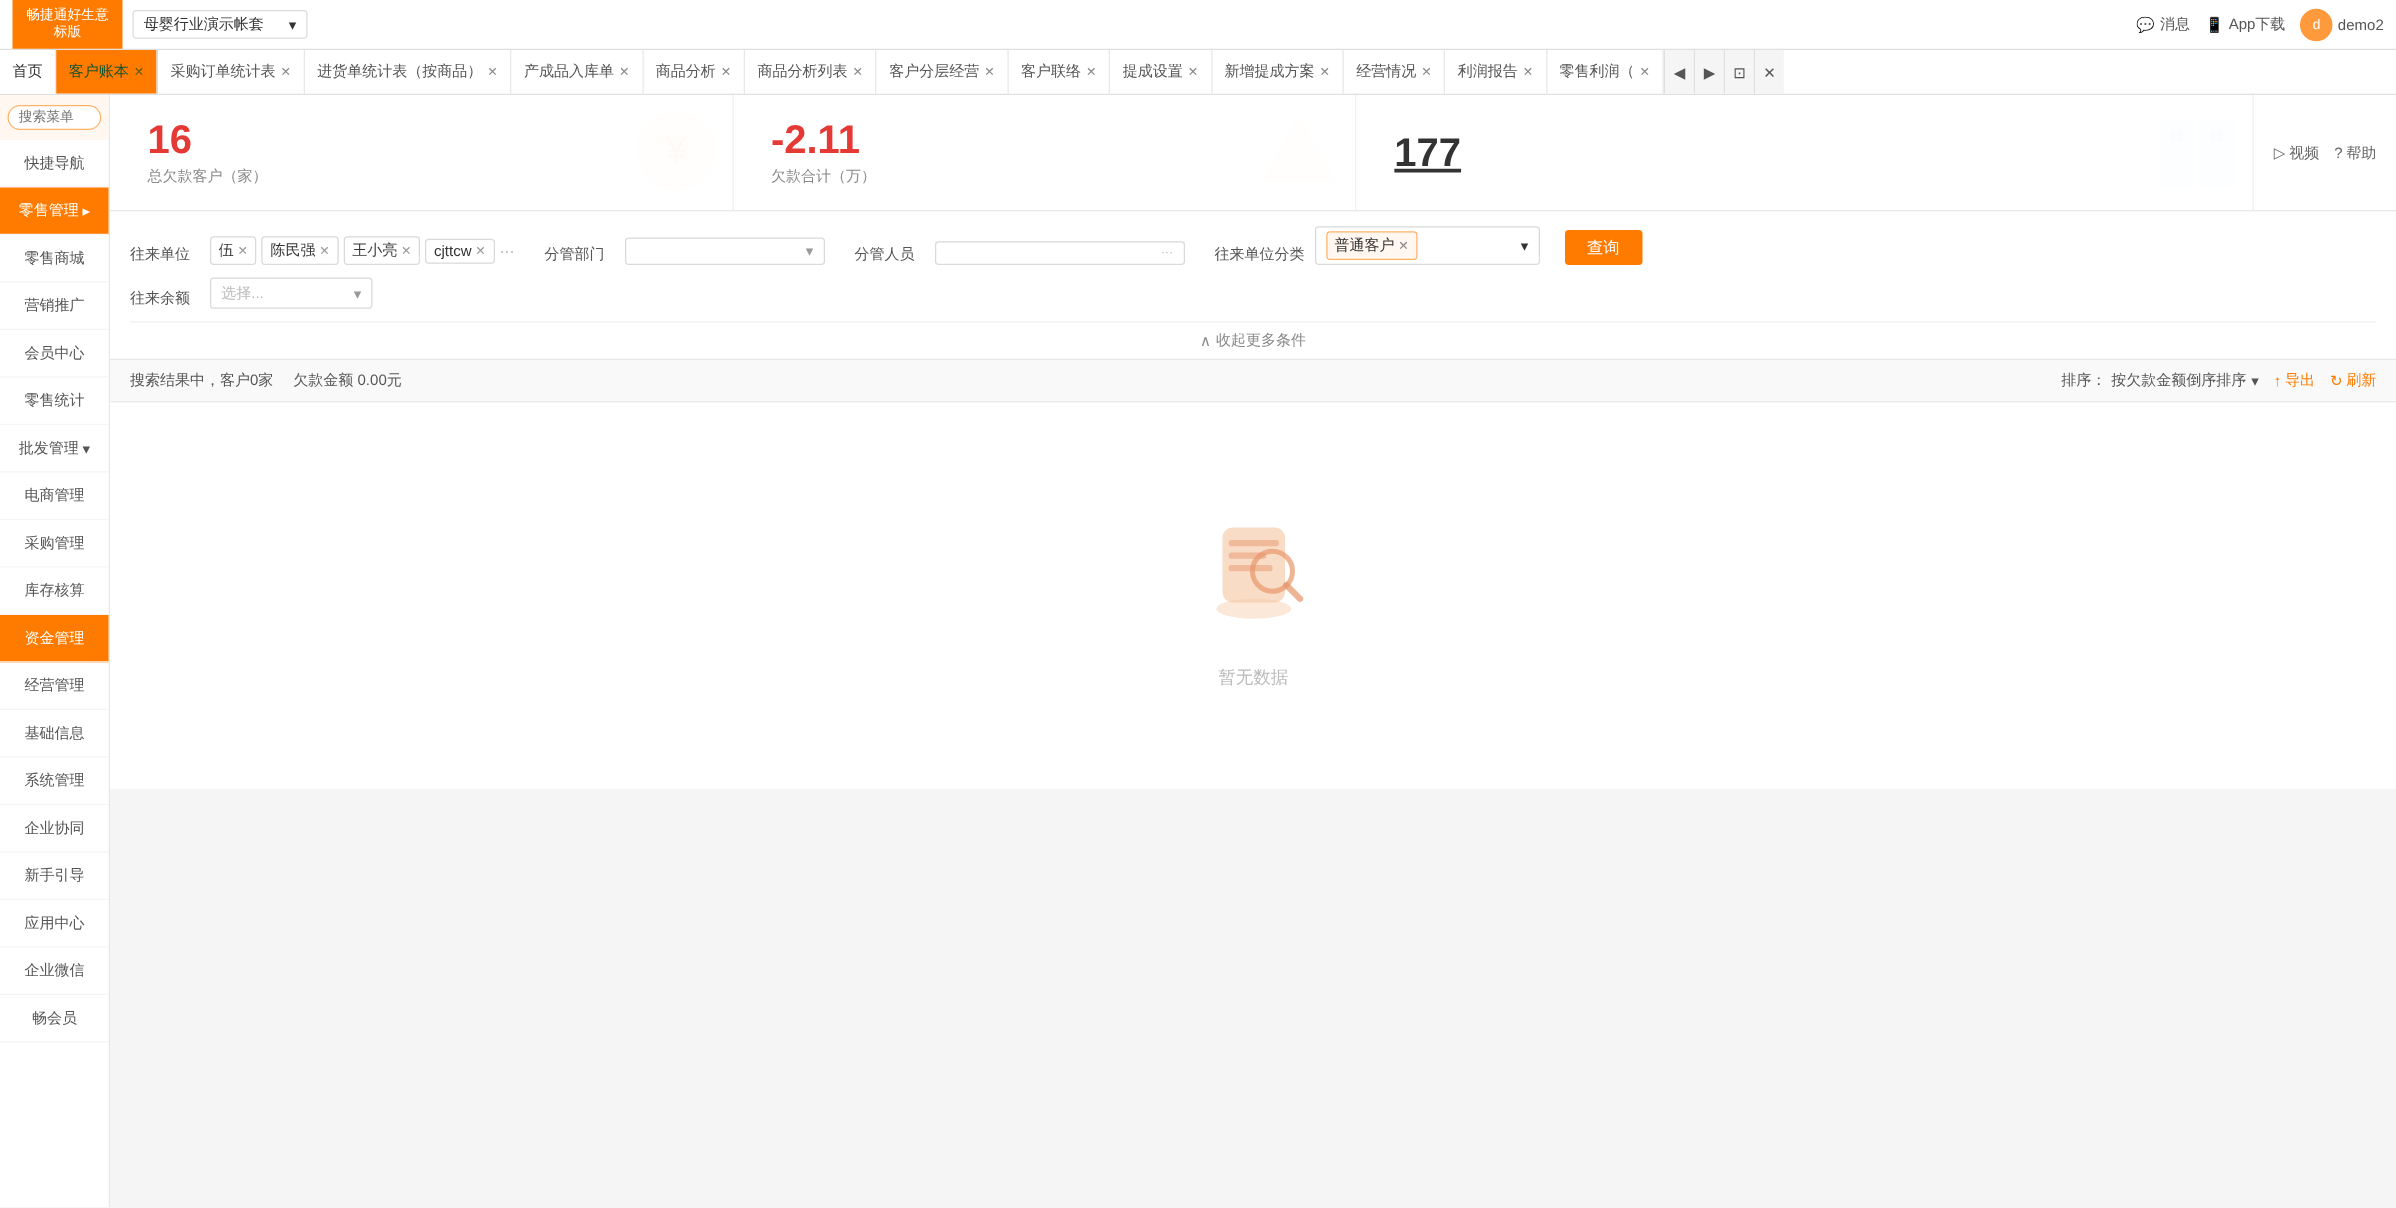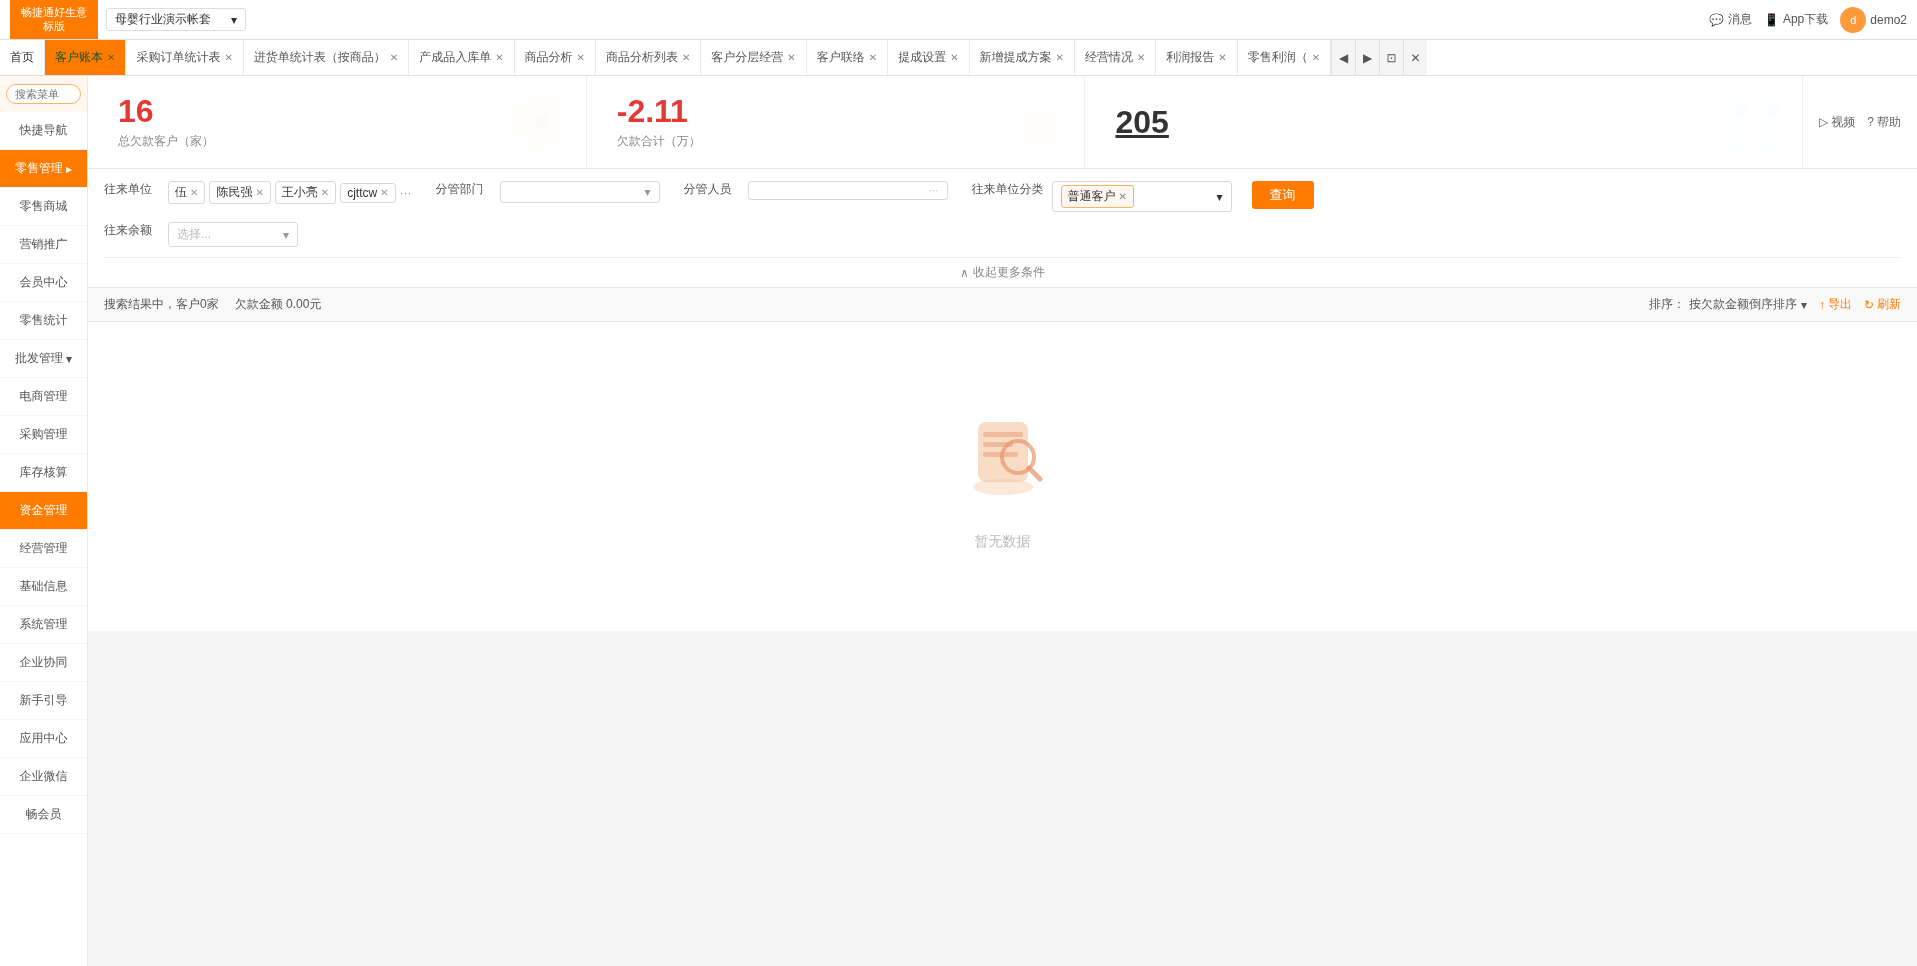--- a/index.html
+++ b/index.html
@@ -211,21 +211,21 @@
     }
 
     
     .filter-area {
       background: #fff;
       padding: 12px 16px 0;
       border-bottom: 1px solid #e8e8e8;
     }
     .filter-row {
       display: flex;
-      align-items: flex-start;
+      align-items: flex-end;
       flex-wrap: wrap;
       gap: 8px;
       margin-bottom: 10px;
     }
     .filter-label {
       font-size: 12px;
       color: #555;
       min-width: 56px;
     }
     .filter-tags {
@@ -602,21 +602,21 @@
 
       <div class="stat-card" style="flex:1.5;">
         <div class="stat-bg">
           <svg width="70" height="70" viewBox="0 0 70 70">
               <rect x="5" y="10" width="28" height="55" fill="#a0c4e8" opacity="0.3"></rect>
               <rect x="37" y="10" width="28" height="55" fill="#a0c4e8" opacity="0.3"></rect>
               <rect x="14" y="18" width="10" height="10" fill="#a0c4e8" opacity="0.5"></rect>
               <rect x="46" y="18" width="10" height="10" fill="#a0c4e8" opacity="0.5"></rect>
             </svg>
         </div>
-        <div class="stat-value" style="text-decoration:underline;">205</div>
+        <div class="stat-value" style="text-decoration:underline;">177</div>
       </div>
 
       <div class="stat-actions">
         <div class="action-link">
           <span>▷</span>
           <span>视频</span>
         </div>
         <div class="action-link">
           <span>?</span>
           <span>帮助</span>

